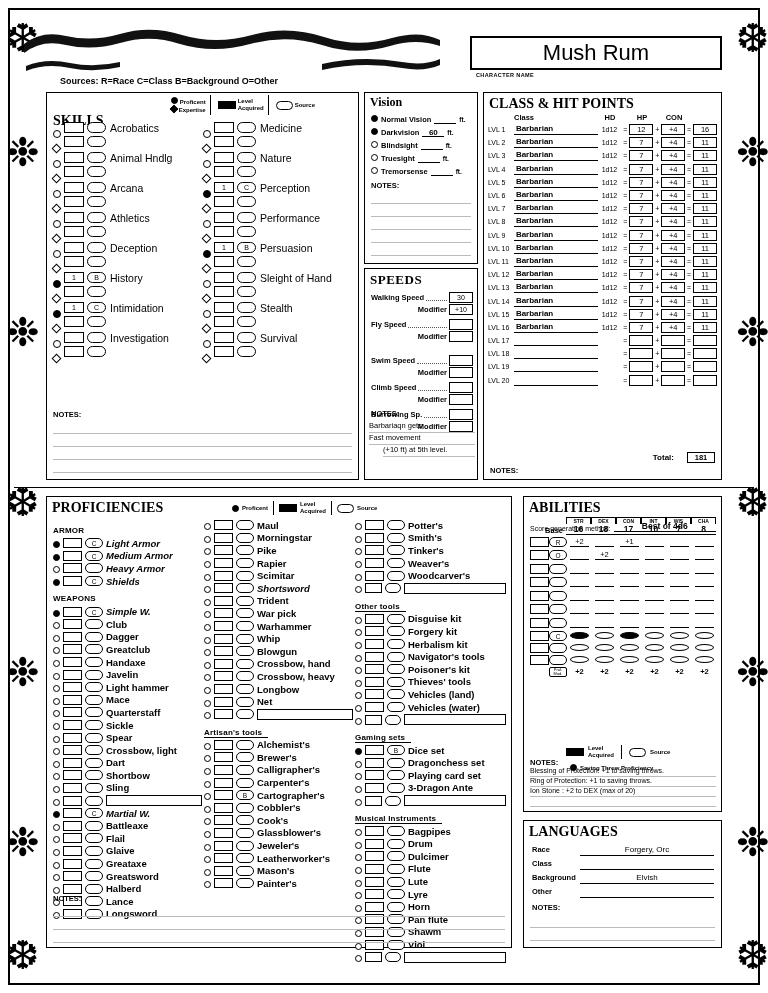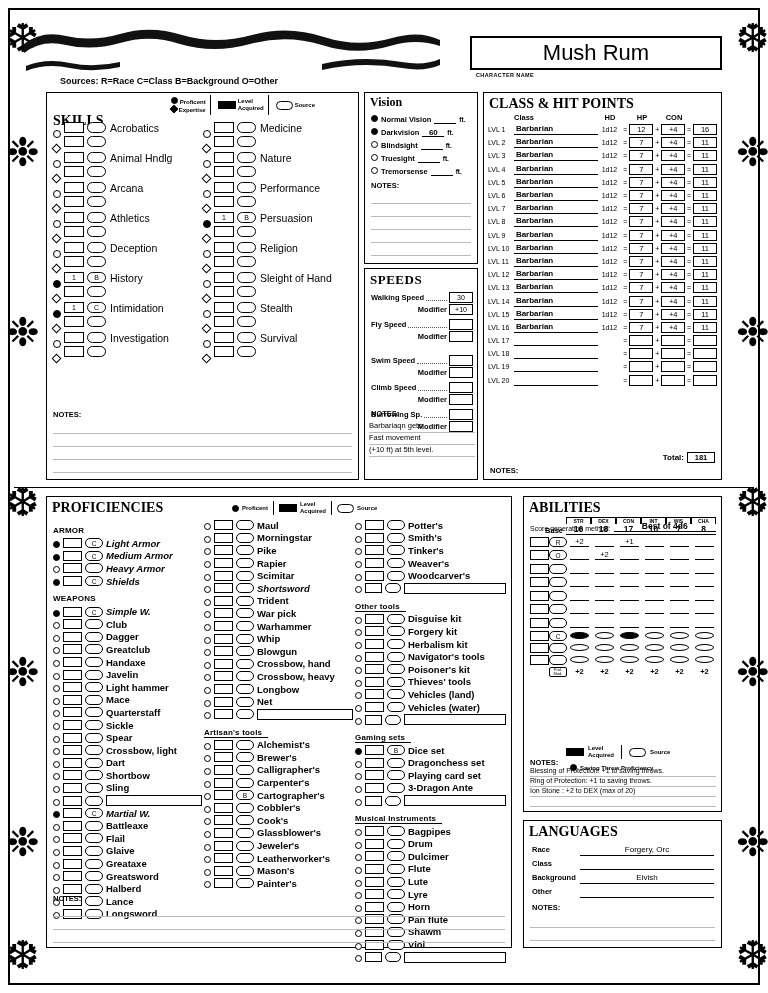--- a/index.html
+++ b/index.html
@@ -125,21 +125,21 @@
   .clp-rows{ position:absolute; top:30px; left:4px; right:4px; }
   .clp-row{ display:flex; align-items:center; height:13.2px; font-size:7.5px;}
   .clp-lvl{ width:26px; font-size:7px; }
   .clp-class{ width:84px; border-bottom:1px solid #000; height:11px;
               font-size:8px; font-weight:bold; padding-left:2px;}
   .clp-hd{ width:24px; text-align:center; font-size:7px;}
   .eq{ width:8px; text-align:center; font-size:7px;}
   .clp-in{ width:24px;height:11px;border:1px solid #000;background:#fff;
            font-size:7.5px;text-align:center;line-height:10px;}
   .clp-total{ position:absolute; right:6px; bottom:16px; font-size:8px; font-weight:bold;
-              display:flex; align-items:center; gap:3px;}
+              display:flex; align-items:center; gap:13px;}
 
   
   #prof{ left:46px; top:496px; width:466px; height:452px; }
   #prof .panel-title{ font-size:14px; position:absolute; left:5px; top:3px;
                       font-family:"Liberation Serif", serif;}
   .p-legend{ position:absolute; left:185px; top:4px; display:flex; gap:3px;
              align-items:center; font-size:6px; font-weight:bold;}
   .pcols{ position:absolute; left:6px; top:22px; display:flex; width:454px; }
   .pcol{ width:151px; }
   .p-sub{ font-size:8px; font-weight:bold; letter-spacing:.2px; margin:1px 0 0 0;
@@ -387,50 +387,50 @@
             <span class="skill-name">Nature</span>
           </div>
           <div class="sr-bot">
             <span class="mark"><span class="dia open"></span></span>
             <span class="lvl-in"></span>
             <span class="src-in"></span>
           </div>
         </div>
         <div class="skill-row">
           <div class="sr-top">
+            <span class="mark"><span class="dot"></span></span>
+            <span class="lvl-in">1</span>
+            <span class="src-in">C</span>
+            <span class="skill-name">Perception</span>
+          </div>
+          <div class="sr-bot">
+            <span class="mark"><span class="dia open"></span></span>
+            <span class="lvl-in"></span>
+            <span class="src-in"></span>
+          </div>
+        </div>
+        <div class="skill-row">
+          <div class="sr-top">
             <span class="mark"><span class="dot open"></span></span>
             <span class="lvl-in"></span>
             <span class="src-in"></span>
             <span class="skill-name">Performance</span>
           </div>
           <div class="sr-bot">
             <span class="mark"><span class="dia open"></span></span>
             <span class="lvl-in"></span>
             <span class="src-in"></span>
           </div>
         </div>
         <div class="skill-row">
           <div class="sr-top">
             <span class="mark"><span class="dot"></span></span>
             <span class="lvl-in">1</span>
             <span class="src-in">B</span>
             <span class="skill-name">Persuasion</span>
-          </div>
-          <div class="sr-bot">
-            <span class="mark"><span class="dia open"></span></span>
-            <span class="lvl-in"></span>
-            <span class="src-in"></span>
-          </div>
-        </div>
-        <div class="skill-row">
-          <div class="sr-top">
-            <span class="mark"><span class="dot open"></span></span>
-            <span class="lvl-in"></span>
-            <span class="src-in"></span>
-            <span class="skill-name">Religion</span>
           </div>
           <div class="sr-bot">
             <span class="mark"><span class="dia open"></span></span>
             <span class="lvl-in"></span>
             <span class="src-in"></span>
           </div>
         </div>
         <div class="skill-row">
           <div class="sr-top">
             <span class="mark"><span class="dot open"></span></span>
@@ -581,21 +581,21 @@
         <div class="sp-row">
           <span class="sp-lab">Modifier</span>
           <span class="sp-in"></span>
         </div>
       </div>
     </div>
   <div style="position:absolute;left:6px;top:140px;font-size:7.5px;font-weight:bold;">NOTES:</div>
   <div id="speeds-notes" style="position:absolute;left:4px;top:152px;width:106px;">
       <div style="font-size: 7.5px; border-bottom: 1px solid rgb(187, 187, 187); height: 12px; white-space: nowrap;">Barbariaqn gets</div>
       <div style="font-size: 7.5px; border-bottom: 1px solid rgb(187, 187, 187); height: 12px; white-space: nowrap;">Fast movement</div>
-      <div style="font-size: 7.5px; border-bottom: 1px solid rgb(187, 187, 187); height: 12px; white-space: nowrap;">(+10 ft) at 5th level.</div>
+      <div style="font-size: 7.5px; border-bottom: 1px solid rgb(187, 187, 187); height: 12px; white-space: nowrap; margin-left: 14px;">(+10 ft) at 5th level.</div>
     </div>
 </div>
 
 <div class="panel" id="clp">
   <div class="panel-title">CLASS &amp; HIT POINTS</div>
   <div class="clp-head">
     <div style="display:flex;padding-left:4px;">
       <div style="width:26px;"></div>
       <div style="width:84px;">Class</div>
       <div style="width:24px;text-align:center;">HD</div>

